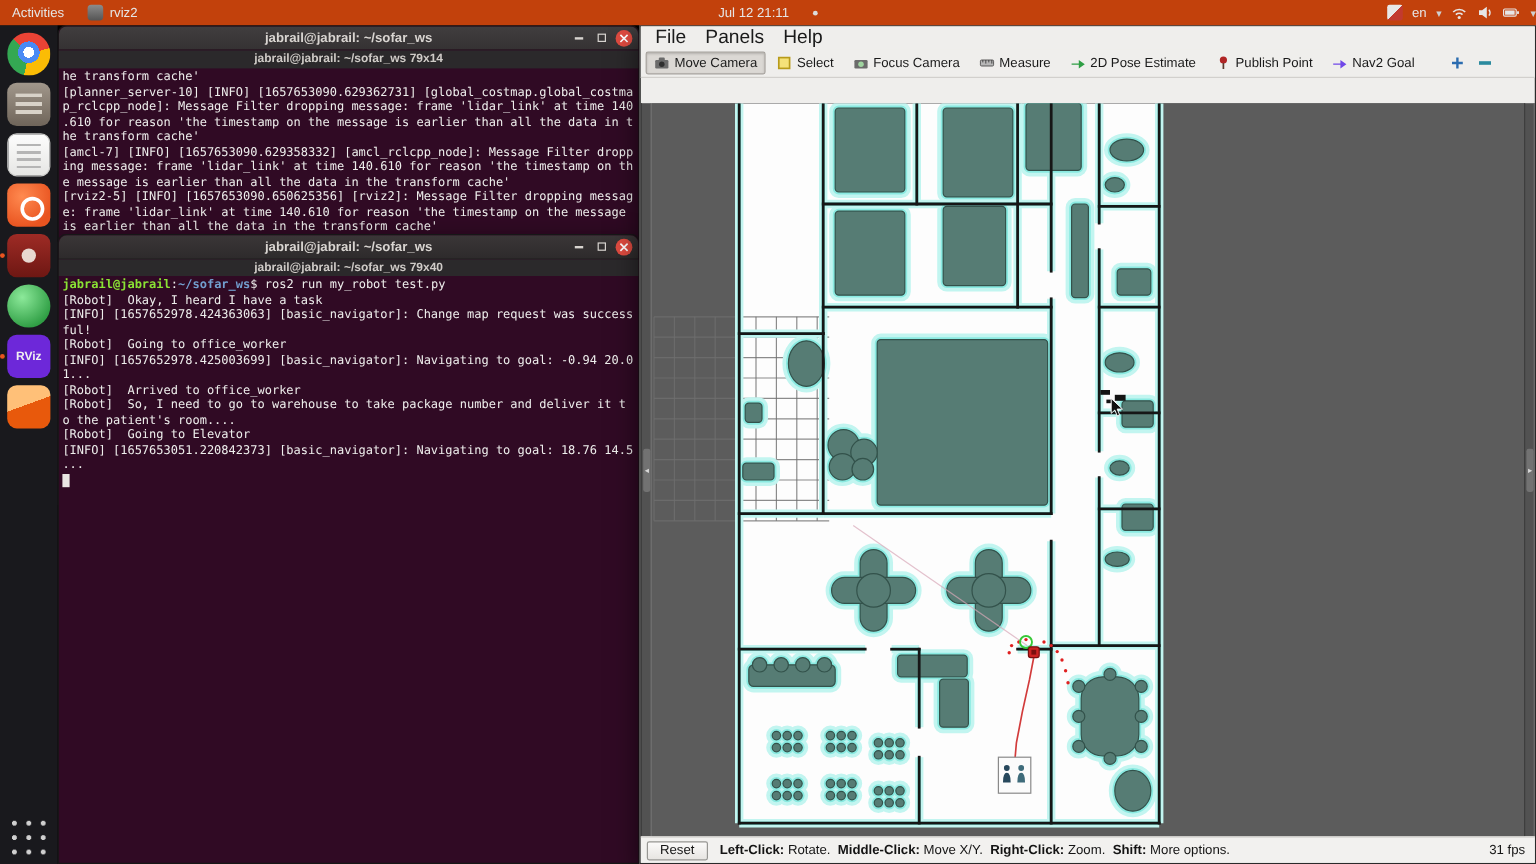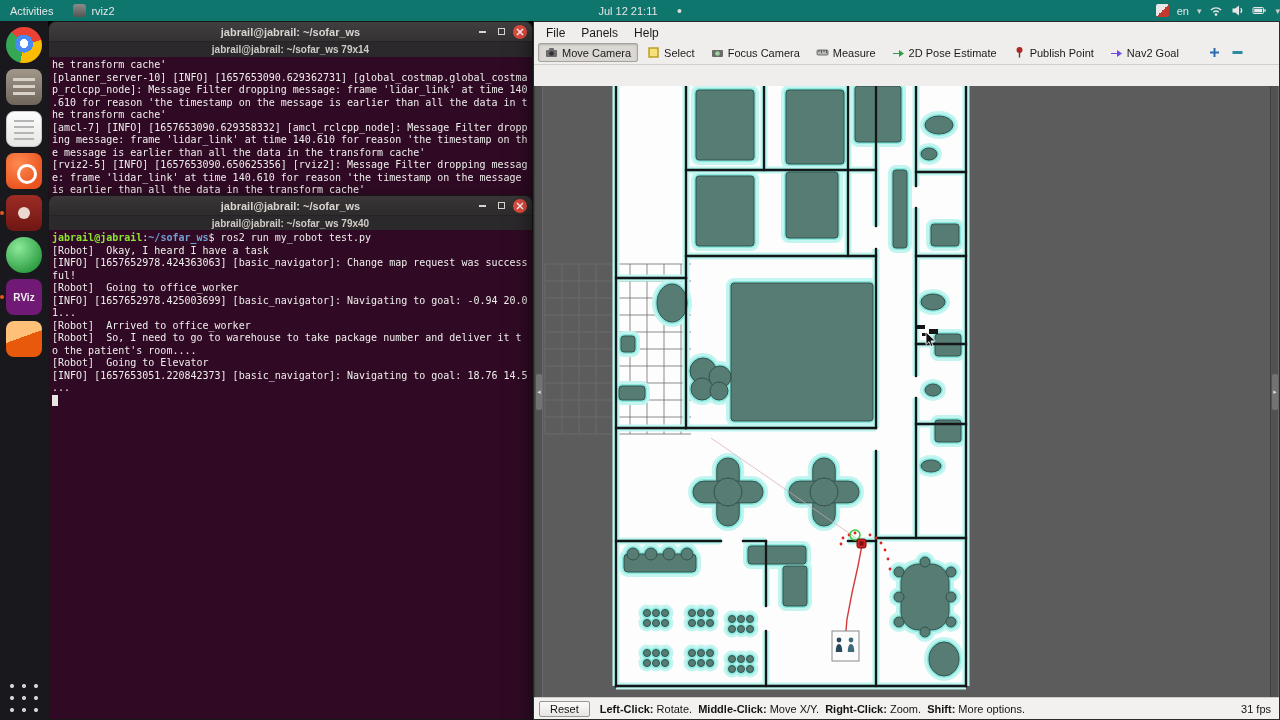--- a/index.html
+++ b/index.html
@@ -1,20 +1,20 @@
 <!DOCTYPE html>
 <html><head>
 <meta charset="utf-8">
 <style>
 *{margin:0;padding:0;box-sizing:border-box}
 html,body{width:1280px;height:720px;overflow:hidden;background:#000;font-family:"Liberation Sans",sans-serif}
 body{position:relative}
 
 
-.topbar{position:absolute;left:0;top:0;width:1280px;height:21px;background:#0f766e;color:#e6e6e6;font-size:11px;z-index:10;display:flex;align-items:center}
+.topbar{position:absolute;left:0;top:0;width:1280px;height:21px;background:#c2410c;color:#e6e6e6;font-size:11px;z-index:10;display:flex;align-items:center}
 .tb-item{padding:0 10px;height:100%;display:flex;align-items:center;gap:5px}
 .tb-center{position:absolute;left:50%;transform:translateX(-50%);height:100%;display:flex;align-items:center;gap:20px}
 .tb-right{position:absolute;right:0;top:0;height:100%;display:flex;align-items:center;gap:8px;}
 .appicon{width:13px;height:13px;border-radius:3px;background:linear-gradient(#8b8b8b,#555)}
 .tray-icon{width:13px;height:13px;border-radius:2px;background:linear-gradient(135deg,#e8e8e8 0 50%,#c23a2f 50% 100%)}
 .notif-dot{width:4px;height:4px;border-radius:50%;background:#dcdcdc}
 .chev{font-size:9px;color:#cfcfcf}
 .sysicon{display:flex;align-items:center}
 
 
@@ -24,21 +24,21 @@
 .icon-chrome{border-radius:50%;background:radial-gradient(circle at 50% 46%,#fff 0 4.5px,#4a8af4 4.5px 9px,rgba(0,0,0,0) 9px),conic-gradient(from -45deg,#ea4335 0 33%,#fbbc05 33% 66%,#34a853 66% 100%)}
 .icon-files{background:linear-gradient(#a1978b,#6f655a)}
 .icon-files::after{content:"";position:absolute;left:7px;right:7px;top:9px;height:17px;background:linear-gradient(#d8d2c8 0 3px,rgba(0,0,0,0) 3px 7px,#d8d2c8 7px 10px,rgba(0,0,0,0) 10px 14px,#d8d2c8 14px 17px)}
 .icon-text-editor{background:linear-gradient(#fdfdfd,#e6e6e4);border:1px solid #c9c9c7}
 .icon-text-editor::after{content:"";position:absolute;left:7px;right:7px;top:8px;height:20px;background:repeating-linear-gradient(#b5b5b5 0 2px,rgba(0,0,0,0) 2px 6px)}
 .icon-ubuntu-software{background:radial-gradient(circle at 35% 30%,#ff8a50,#e95420 75%)}
 .icon-ubuntu-software::after{content:"";position:absolute;left:11px;top:11px;width:14px;height:14px;border:3px solid #fff;border-radius:50%}
 .icon-media-player{background:linear-gradient(#9e2b25,#6e1713)}
 .icon-media-player::after{content:"";position:absolute;left:12px;top:12px;width:12px;height:12px;border-radius:50%;background:#e8d8d0}
 .icon-green-tool{border-radius:50%;background:radial-gradient(circle at 35% 30%,#8ce99a,#2f9e44 75%)}
-.icon-rviz{background:#701a75;display:flex;align-items:center;justify-content:center}
+.icon-rviz{background:#6d28d9;display:flex;align-items:center;justify-content:center}
 .rviz-text{color:#f0f0f0;font-size:10px;font-weight:bold}
 .icon-package-tool{background:linear-gradient(160deg,#ffc078 0 45%,#e8590c 45% 100%)}
 .dock-bottom{margin-top:auto;margin-bottom:4px}
 .show-apps{width:36px;height:36px;margin:0 auto;background:radial-gradient(circle at 6px 6px,#cfcfcf 1.8px,rgba(0,0,0,0) 2.3px);background-size:12px 12px}
 
 
 .term{position:absolute;background:#300a24;border-radius:7px 7px 0 0;box-shadow:0 8px 22px rgba(0,0,0,.6);border:1px solid #171717}
 .term1{left:48px;top:21px;width:485px;height:400px;z-index:1}
 .term2{left:48px;top:195px;width:485px;height:525px;z-index:2}
 .t-titlebar{height:20px;background:linear-gradient(#413e3f,#353233);border-radius:7px 7px 0 0;position:relative;display:flex;align-items:center;border-bottom:1px solid #262324}
@@ -57,21 +57,21 @@
 .tline{height:12.5px;line-height:12.5px;white-space:pre}
 .p-user{color:#8ae234;font-weight:bold}
 .p-path{color:#729fcf;font-weight:bold}
 .cursor{display:inline-block;width:6px;height:11px;background:#e9e6e3;vertical-align:middle}
 
 
 .rviz{position:absolute;left:533px;top:21px;width:747px;height:699px;background:#efeeec;z-index:3;border:1px solid #2a2a2a;box-shadow:0 8px 22px rgba(0,0,0,.6)}
 .rv-title{height:21px;background:linear-gradient(#424242,#353535);position:relative;display:flex;align-items:center}
 .rv-appicon{width:12px;height:12px;margin-left:5px;border-radius:2px;background:linear-gradient(135deg,#ddd 0 55%,#b33 55% 100%)}
 .rv-tlabel{position:absolute;left:0;right:0;text-align:center;color:#e9e9e9;font-size:11px;white-space:nowrap;overflow:hidden}
-.rv-menubar{height:19px;display:flex;align-items:flex-end;padding-left:4px;background:#efeeec;font-size:12px;color:#1a1a1a}
+.rv-menubar{height:19px;display:flex;align-items:center;padding-left:4px;background:#efeeec;font-size:16px;color:#1a1a1a}
 .menu-item{padding:1px 8px}
 .rv-toolbar{height:24px;display:flex;align-items:center;padding:0 4px;gap:2px;background:#efeeec;border-bottom:1px solid #d2d0cd;font-size:11px;color:#1a1a1a}
 .tool{display:flex;align-items:center;gap:4px;padding:0 6px;height:19px;border:1px solid rgba(0,0,0,0);border-radius:2px;white-space:nowrap}
 .tool.active{background:#dbd8d4;border-color:#a6a29d;box-shadow:inset 0 1px 2px rgba(0,0,0,.18)}
 .tool.small{padding:2px 3px}
 .tool.gap{margin-left:16px}
 .ticon{display:flex;align-items:center}
 .rv-main{position:absolute;top:64px;left:0;right:0;bottom:22px;display:flex}
 .panel-handle{width:9px;background:#525252;border-left:1px solid #3e3e3e;border-right:1px solid #6b6b6b;position:relative}
 .h-btn{position:absolute;top:50%;left:1px;width:6px;height:36px;margin-top:-18px;background:#727272;border-radius:2px;color:#d8d8d8;font-size:7px;display:flex;align-items:center;justify-content:center}

